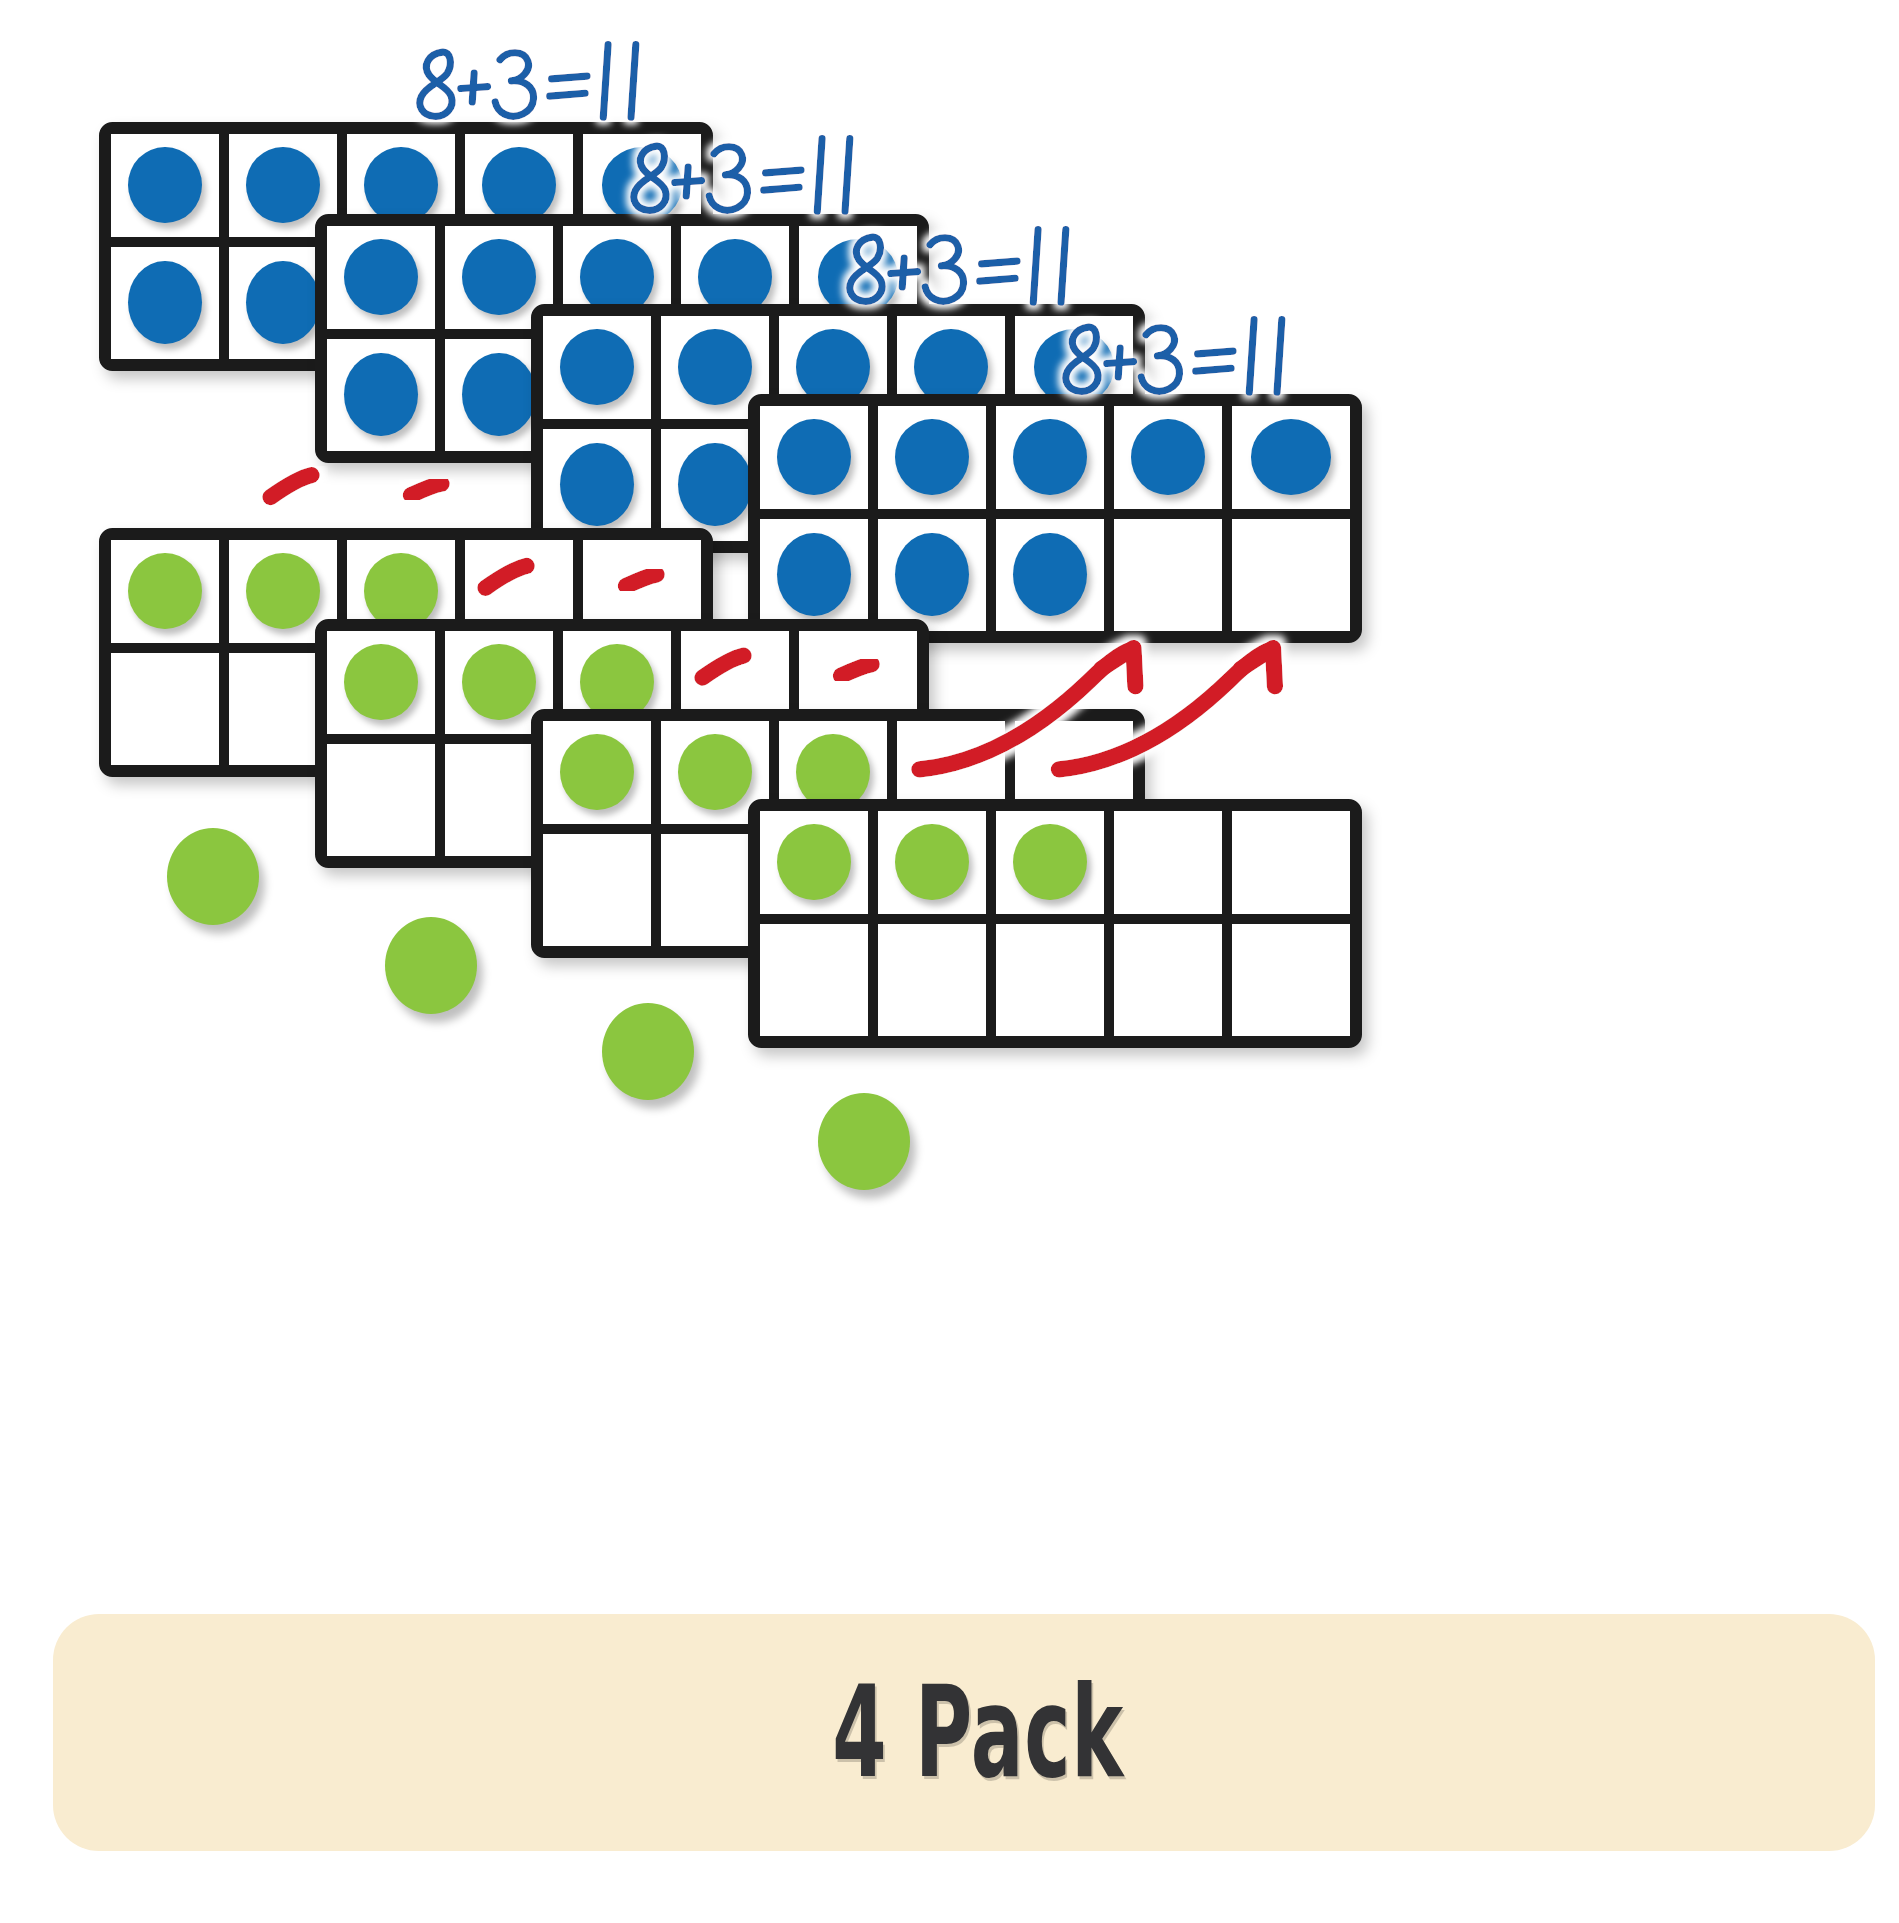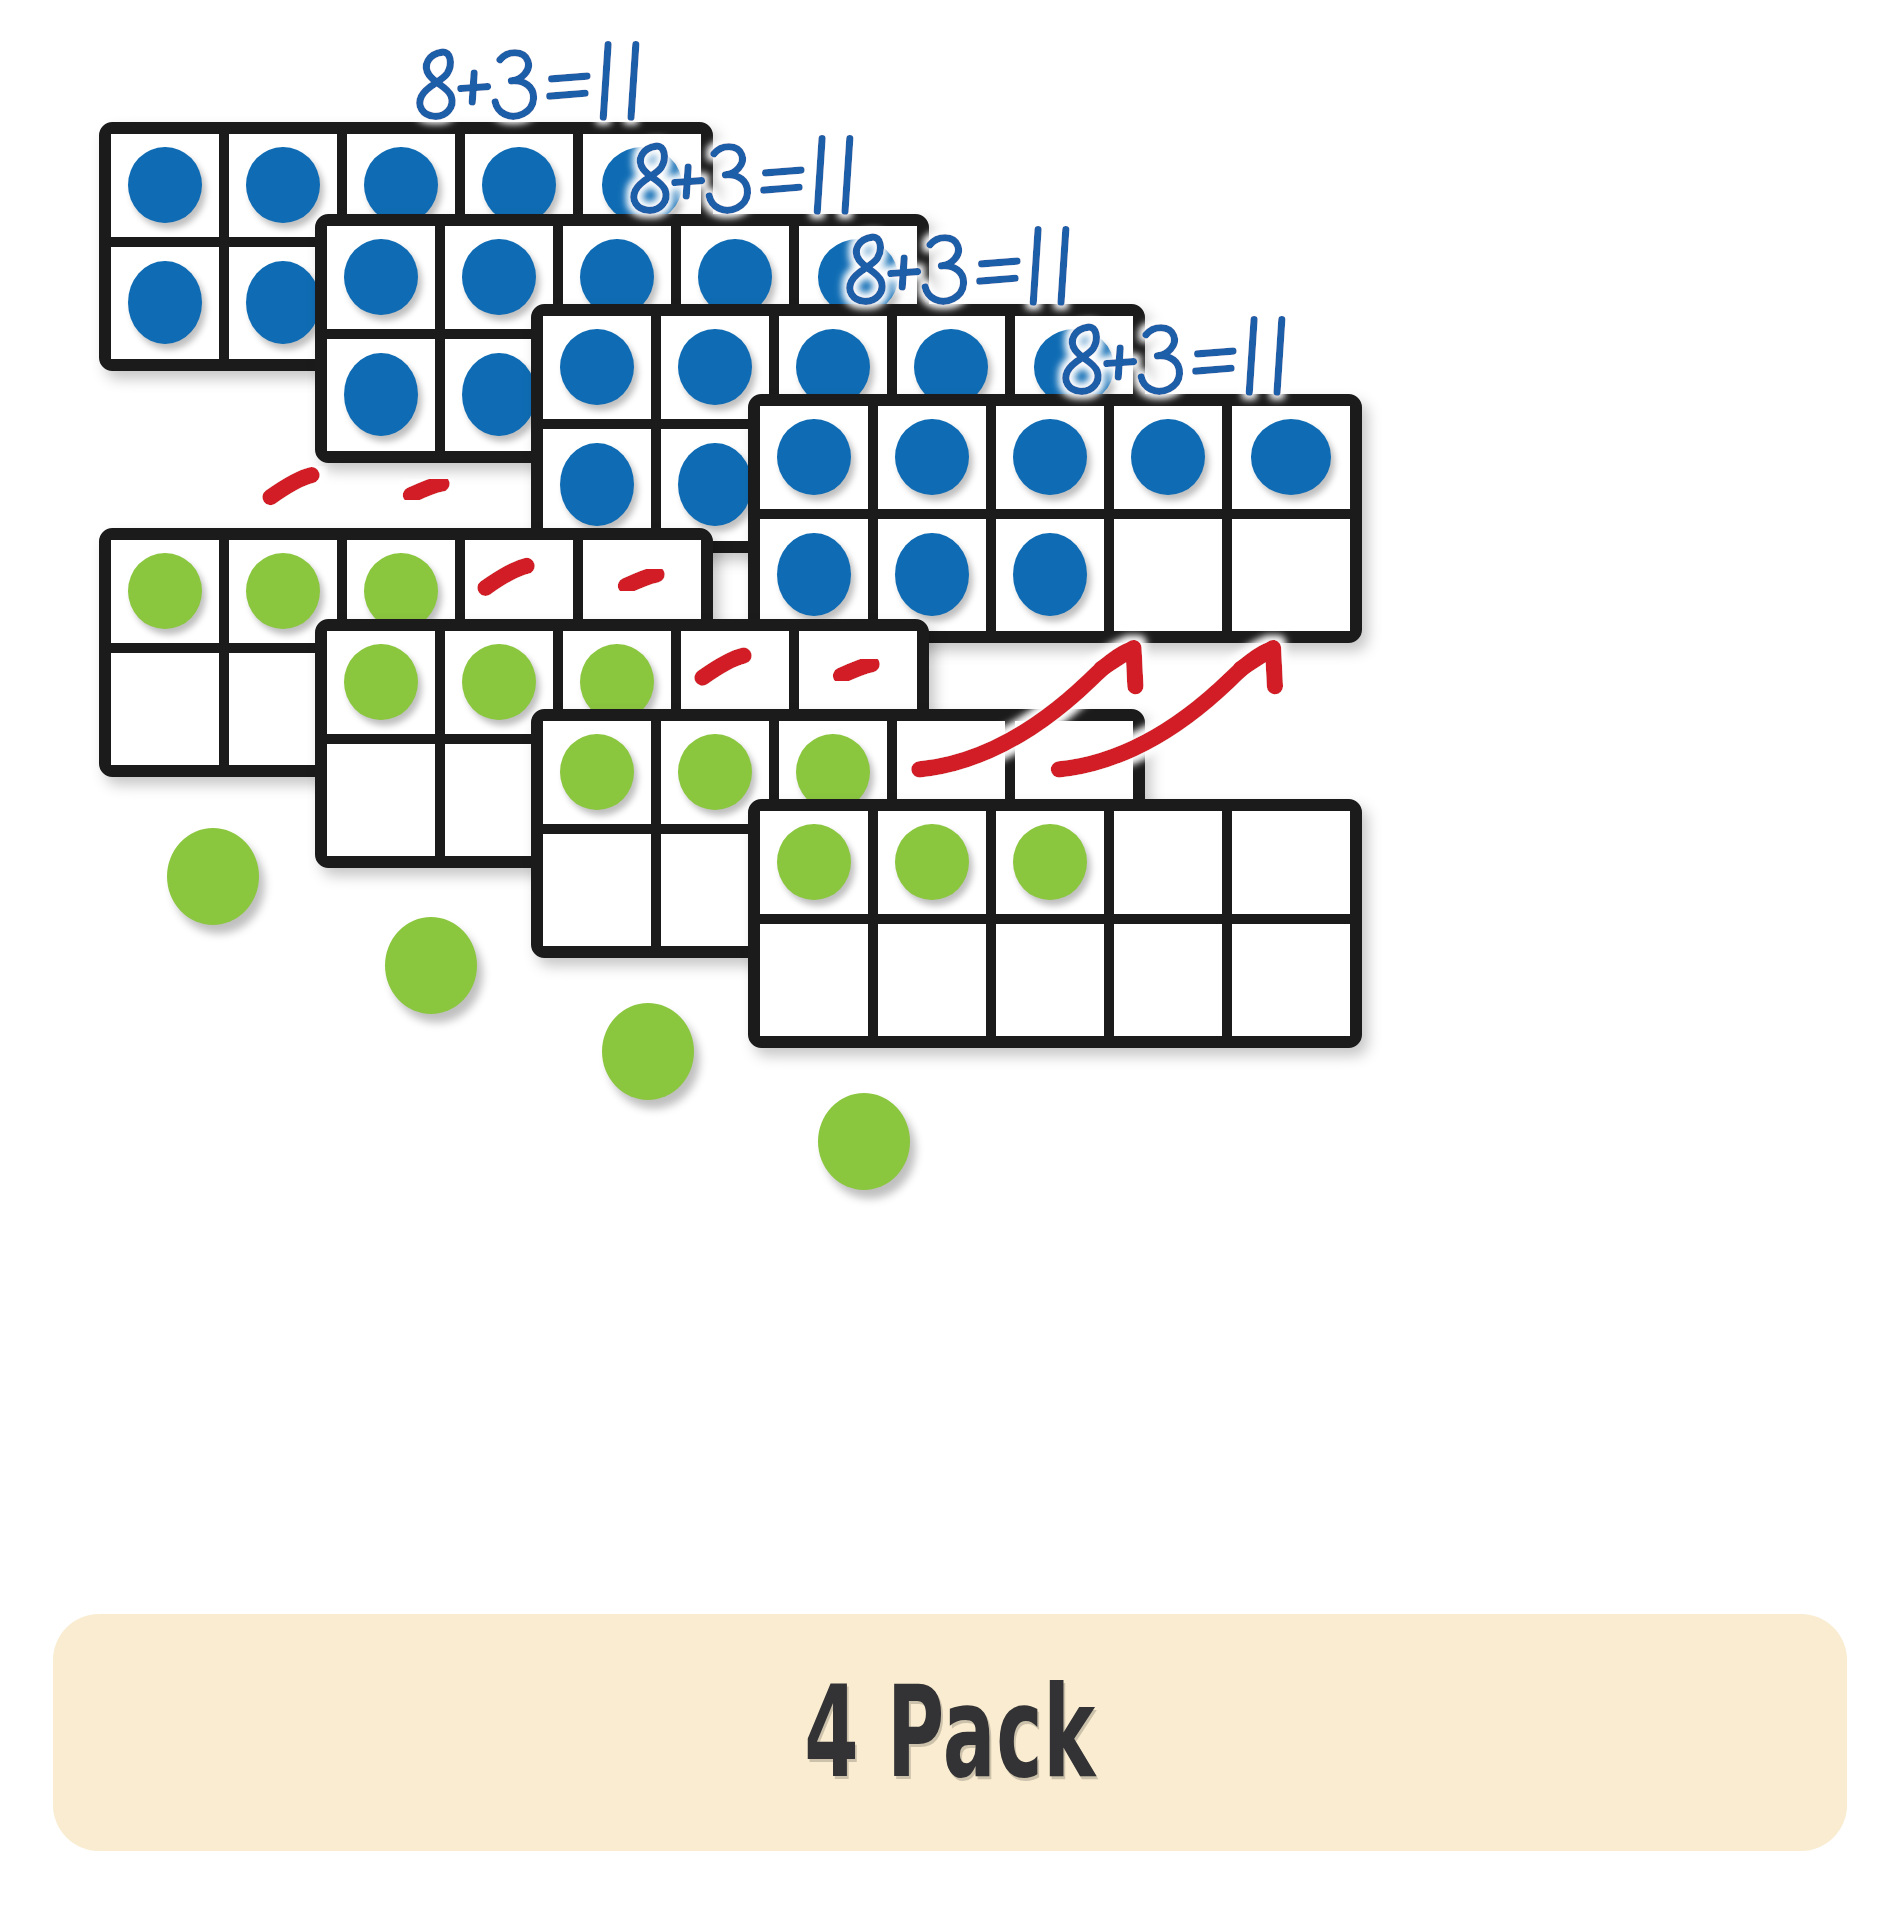--- a/index.html
+++ b/index.html
@@ -95,20 +95,21 @@
     position: absolute;
     left: 53px;
     top: 1614px;
     width: 1794px;
     height: 237px;
     background: #f9ecd0;
     border-radius: 46px;
     display: flex;
     align-items: center;
     justify-content: center;
+    padding-left: 28px;
   }
   #banner-label {
     font-family: "DejaVu Sans", sans-serif;
     font-weight: bold;
     font-size: 126px;
     color: #333335;
     letter-spacing: 1px;
     transform: scaleX(0.62);
     transform-origin: center center;
     text-shadow: 2.9px 2.9px 0 rgba(0,0,0,0.18);

